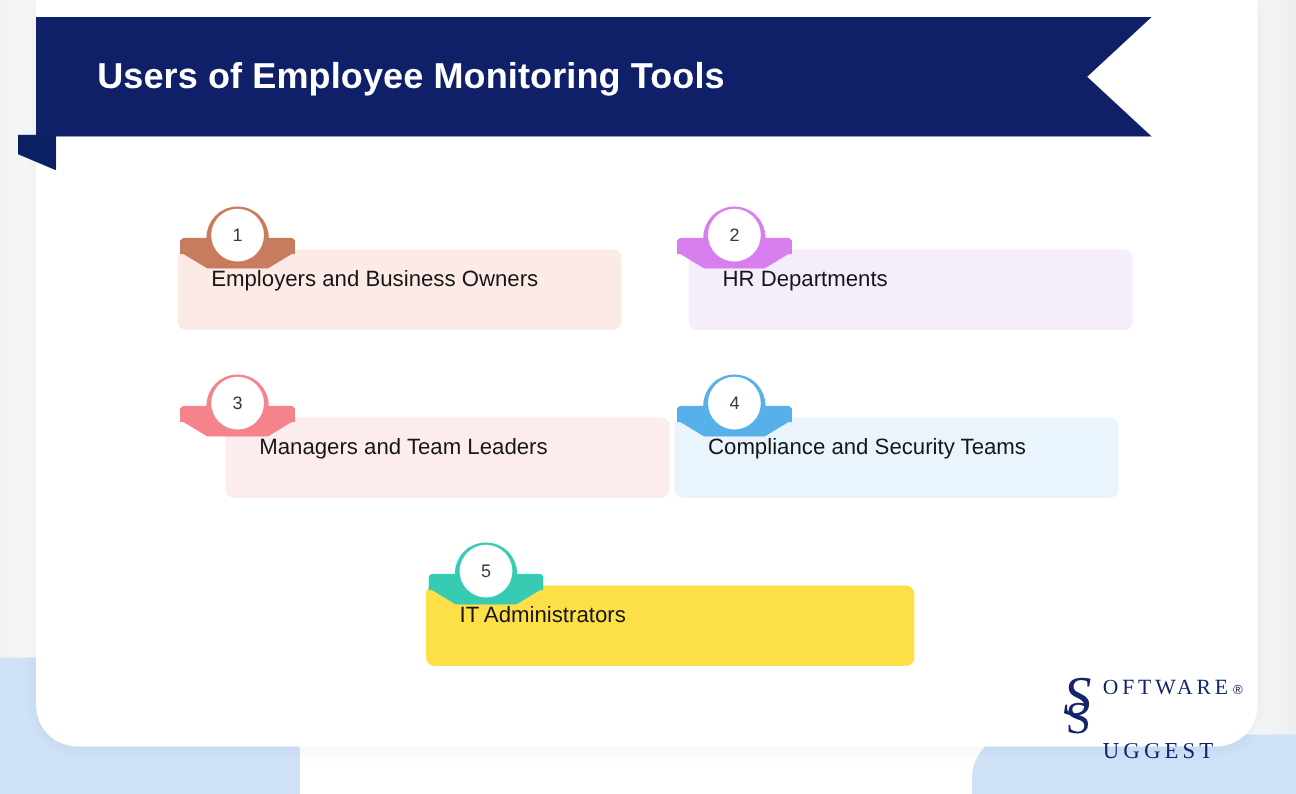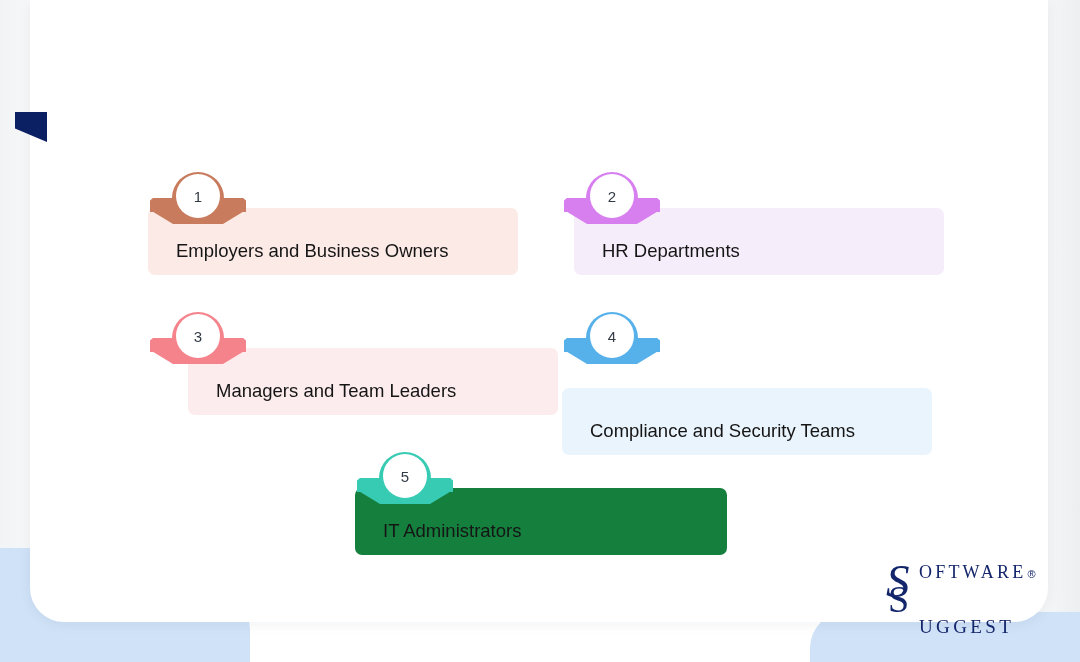--- a/index.html
+++ b/index.html
@@ -53,21 +53,21 @@
   .ribbon-title{
     color:#ffffff;font-size:30px;font-weight:bold;
     letter-spacing:.1px;margin-left:51px;white-space:nowrap;
   }
 
   
   .card{position:absolute;}
   .card-body{
     position:absolute;left:0;top:40px;width:370px;min-height:67px;
     border-radius:7px;
-    display:flex;align-items:flex-end;
+    display:flex;align-items:flex-start;
   }
   .card-label{
     font-size:18.5px;color:#151515;line-height:1.5;
     padding:10px 18px 10px 28px;
   }
 
   
   .tab{position:absolute;left:2px;top:0;width:96px;height:46px;}
   .tab-bar{
     position:absolute;left:0;top:30px;width:96px;height:14px;
@@ -120,20 +120,23 @@
 
 <div class="page-bg"></div>
 <div class="deco deco-left-tall"></div>
 <div class="deco deco-left"></div>
 <div class="deco deco-right"></div>
 
 <div class="panel"></div>
 
 <div class="ribbon-wrap">
   <div class="ribbon-tail"></div>
+  <div class="ribbon">
+    <div class="ribbon-title">Users of Employee Monitoring Tools</div>
+  </div>
 </div>
 
 <div id="cards-layer">
     <div class="card" style="left: 148px; top: 168px; width: 370px;">
       <div class="card-body" style="background: rgb(251, 234, 230); width: 370px;">
         <div class="card-label">Employers and Business Owners</div>
       </div>
       <div class="tab">
         <div class="tab-dome" style="background: rgb(201, 124, 93);"></div>
         <div class="tab-bar" style="background: rgb(201, 124, 93);"></div>
@@ -157,32 +160,32 @@
         <div class="card-label">Managers and Team Leaders</div>
       </div>
       <div class="tab">
         <div class="tab-dome" style="background: rgb(245, 131, 140);"></div>
         <div class="tab-bar" style="background: rgb(245, 131, 140);"></div>
         <div class="tab-skirt" style="background: rgb(245, 131, 140);"></div>
         <div class="badge">3</div>
       </div>
     </div>
     <div class="card" style="left: 562px; top: 308px; width: 370px;">
-      <div class="card-body" style="background: rgb(234, 244, 252); width: 370px; margin-top: 40px;">
+      <div class="card-body" style="background: rgb(234, 244, 252); width: 370px;">
         <div class="card-label">Compliance and Security Teams</div>
       </div>
       <div class="tab">
         <div class="tab-dome" style="background: rgb(86, 177, 234);"></div>
         <div class="tab-bar" style="background: rgb(86, 177, 234);"></div>
         <div class="tab-skirt" style="background: rgb(86, 177, 234);"></div>
         <div class="badge">4</div>
       </div>
     </div>
     <div class="card" style="left: 355px; top: 448px; width: 370px;">
-      <div class="card-body" style="background: #15803d; width: 372px;">
+      <div class="card-body" style="background: #fde047; width: 407px;">
         <div class="card-label">IT Administrators</div>
       </div>
       <div class="tab">
         <div class="tab-dome" style="background: rgb(56, 203, 180);"></div>
         <div class="tab-bar" style="background: rgb(56, 203, 180);"></div>
         <div class="tab-skirt" style="background: rgb(56, 203, 180);"></div>
         <div class="badge">5</div>
       </div>
     </div>
   </div>

